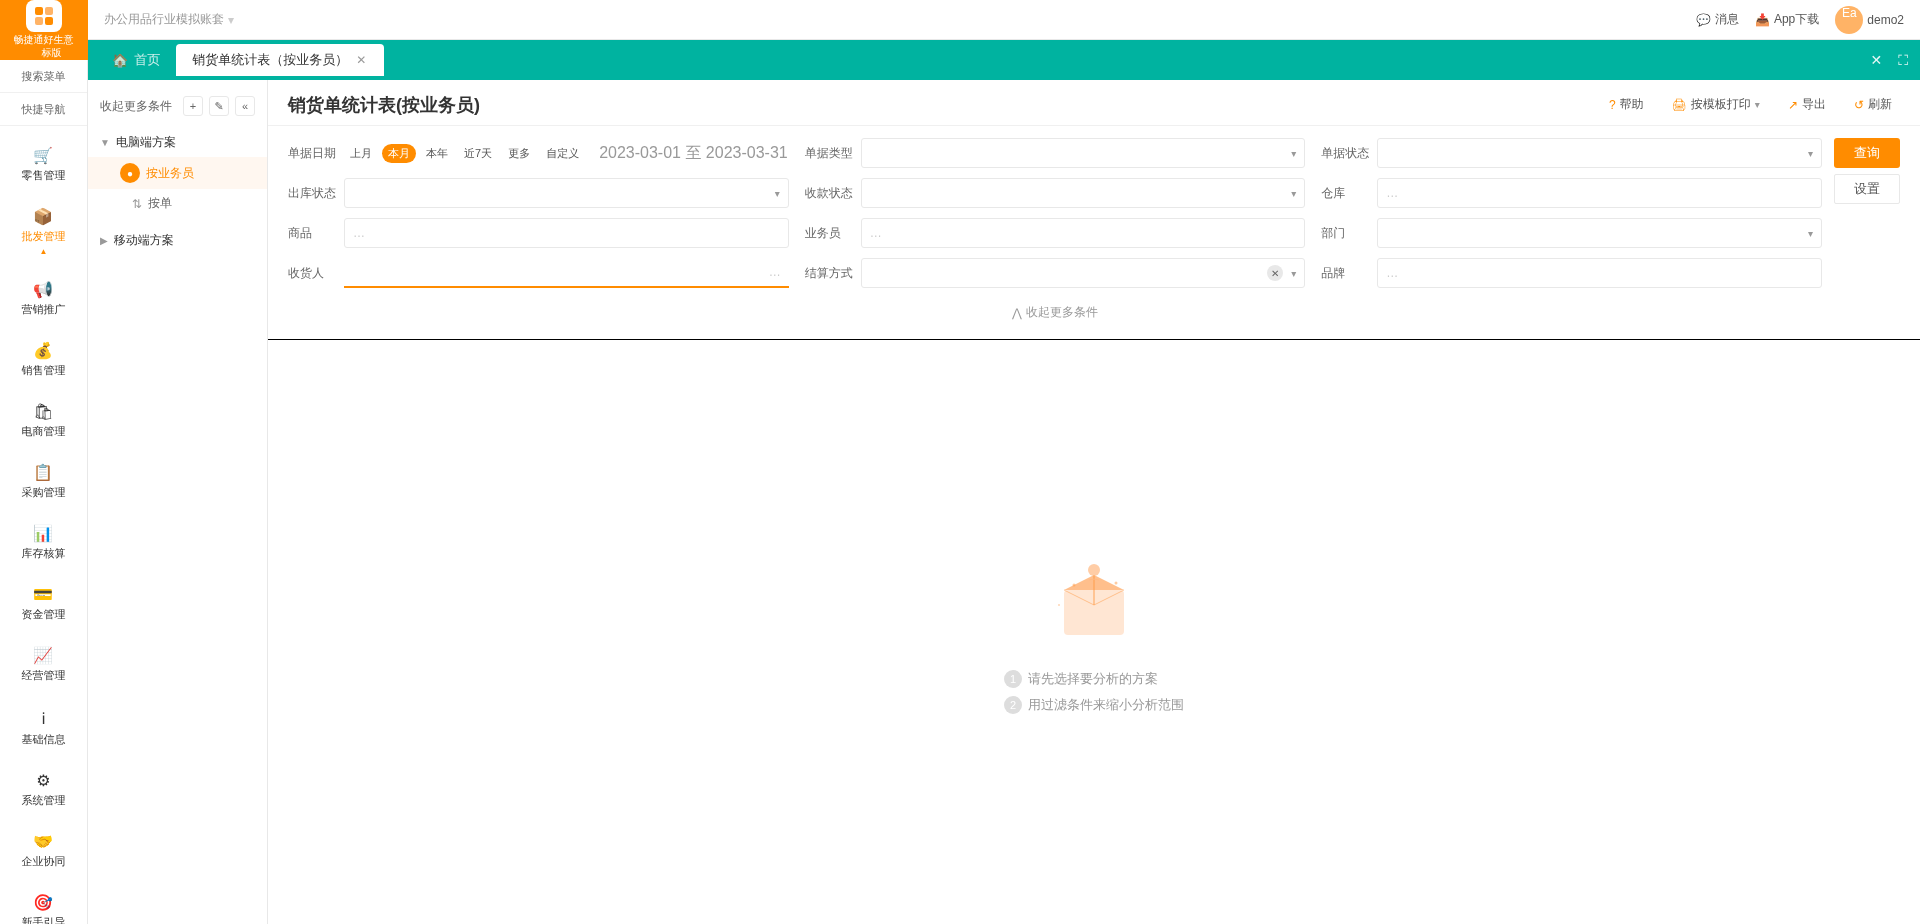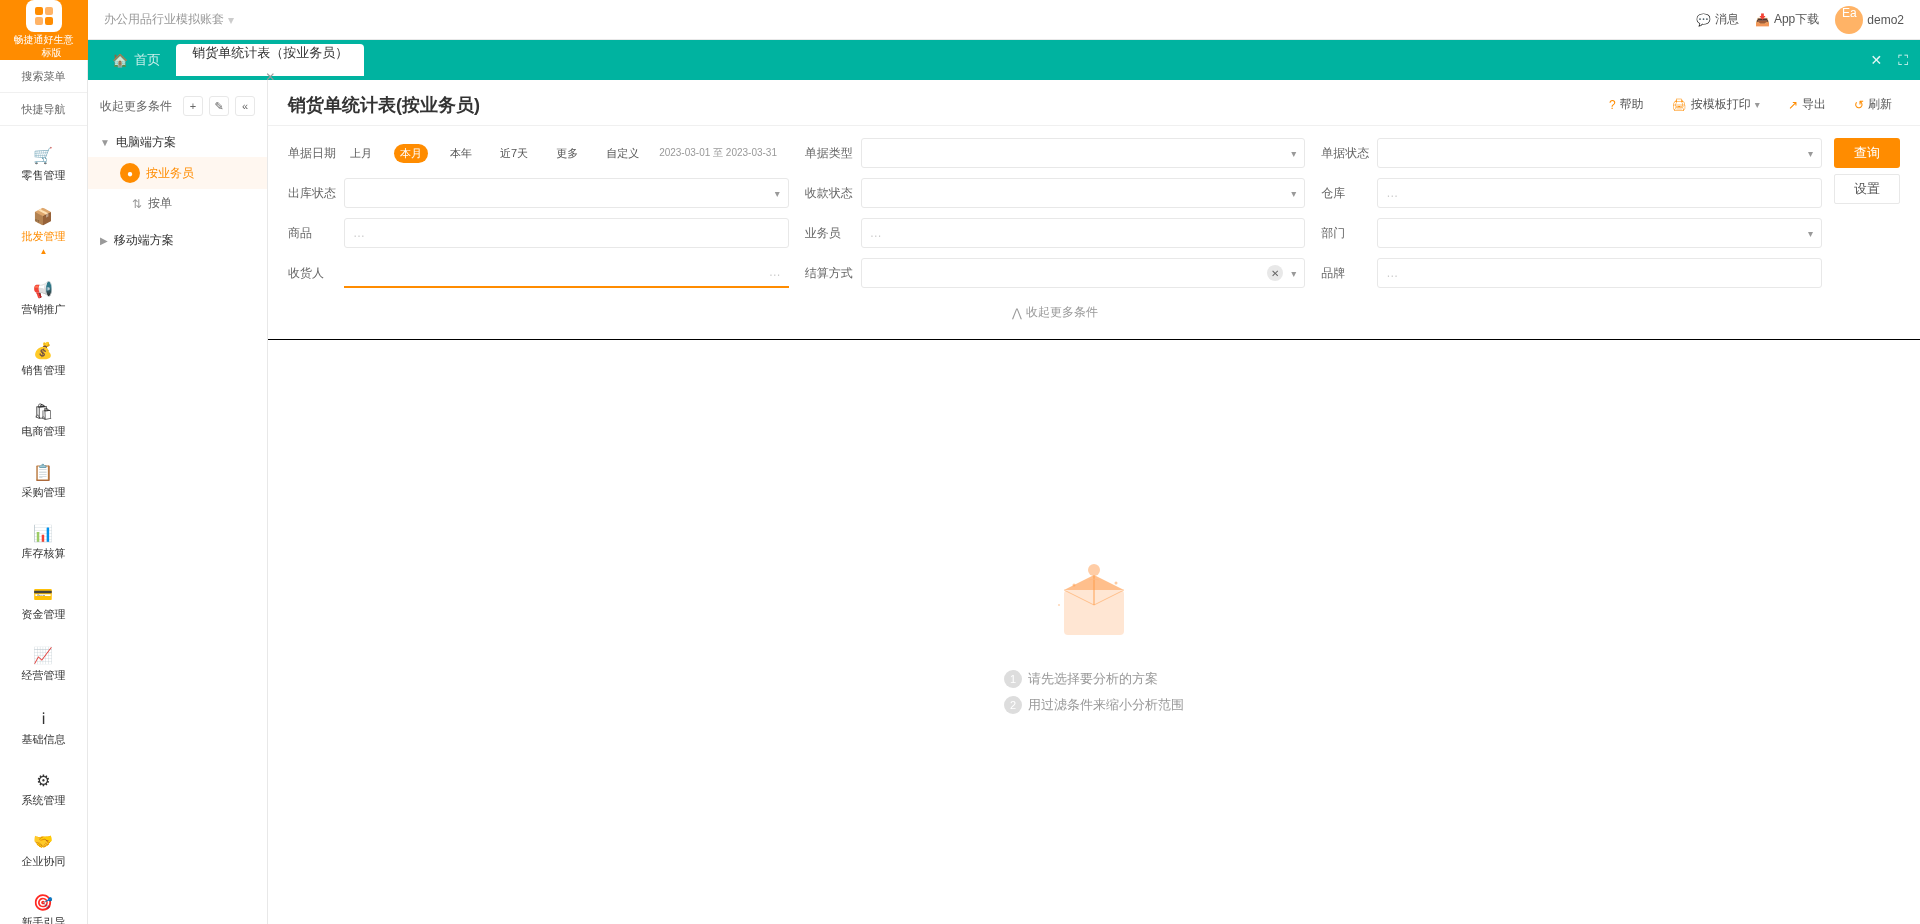--- a/index.html
+++ b/index.html
@@ -26,21 +26,21 @@
     .topbar { height: 40px; background: #fff; border-bottom: 1px solid #e8e8e8; display: flex; align-items: center; padding: 0 16px; gap: 8px; flex-shrink: 0; }
     .topbar-breadcrumb { color: #999; font-size: 12px; display: flex; align-items: center; gap: 4px; flex: 1; }
     .topbar-actions { display: flex; align-items: center; gap: 16px; }
     .topbar-action { display: flex; align-items: center; gap: 4px; font-size: 12px; color: #555; cursor: pointer; }
     .user-avatar { width: 28px; height: 28px; border-radius: 50%; background: #ffb366; display: flex; align-items: flex-start; justify-content: center; font-size: 12px; color: #fff; overflow: hidden; }
 
     
     .tabbar { height: 40px; background: #00b3a0; display: flex; align-items: center; padding: 0 8px; flex-shrink: 0; }
     .tab { height: 32px; padding: 0 16px; display: flex; align-items: center; gap: 6px; border-radius: 4px 4px 0 0; font-size: 13px; cursor: pointer; color: rgba(255,255,255,0.8); }
     .tab.home { background: transparent; }
-    .tab.active { background: #fff; color: #333; flex-direction: column; }
+    .tab.active { background: #fff; color: #333; }
     .tab-close { font-size: 12px; color: #999; cursor: pointer; padding: 2px; border-radius: 2px; }
     .tabbar-right { margin-left: auto; display: flex; align-items: center; gap: 8px; }
     .tabbar-icon-btn { color: rgba(255,255,255,0.9); cursor: pointer; font-size: 14px; padding: 4px; }
 
     
     .content { flex: 1; display: flex; overflow: hidden; background: #f5f5f5; }
 
     
     .left-panel { width: 180px; background: #fff; border-right: 1px solid #e8e8e8; padding: 8px 0; flex-shrink: 0; overflow-y: auto; }
     .left-panel-header { padding: 8px 12px; display: flex; align-items: center; justify-content: space-between; font-size: 12px; color: #666; }
@@ -59,24 +59,24 @@
 
     
     .page-header { background: #fff; padding: 12px 20px 8px; display: flex; align-items: flex-end; justify-content: space-between; border-bottom: 1px solid #f0f0f0; flex-shrink: 0; }
     .page-title { font-size: 18px; font-weight: bold; color: #333; }
     .page-header-actions { display: flex; align-items: center; gap: 12px; }
     .header-action-btn { display: flex; align-items: center; gap: 4px; font-size: 12px; color: #555; cursor: pointer; padding: 4px 8px; border-radius: 3px; }
     .header-action-btn .icon { color: #ff8c00; }
 
     
     .filter-area { background: #fff; padding: 12px 20px; border-bottom: 1px solid #000000; flex-shrink: 0; }
-    .date-tabs { display: flex; align-items: flex-start; gap: 16px; margin-right: 8px; }
+    .date-tabs { display: flex; align-items: flex-start; gap: 4px; margin-right: 8px; }
     .date-tab { padding: 2px 6px; font-size: 11px; cursor: pointer; color: #555; border-radius: 2px; }
     .date-tab.active { background: #ff8c00; color: #fff; border-radius: 10px; }
-    .date-range { font-size: 10px; color: #999; text-align: right; }
+    .date-range { font-size: 16px; color: #999; text-align: right; }
     .collapse-btn { text-align: center; padding: 6px; color: #999; font-size: 12px; cursor: pointer; display: flex; align-items: center; justify-content: center; gap: 4px; }
 
     
     .query-btns { display: flex; flex-direction: column; gap: 6px; margin-left: 12px; flex-shrink: 0; }
     .btn-query { background: #ff8c00; color: #fff; border: none; padding: 6px 20px; border-radius: 3px; cursor: pointer; font-size: 13px; white-space: nowrap; }
     .btn-settings { background: #fff; color: #555; border: 1px solid #e8e8e8; padding: 5px 16px; border-radius: 2px; cursor: pointer; font-size: 13px; white-space: nowrap; }
 
     
     .empty-state { flex: 1; display: flex; flex-direction: column; align-items: center; justify-content: center; background: #fff; }
     .empty-icon { width: 100px; height: 100px; margin-bottom: 20px; position: relative; }

